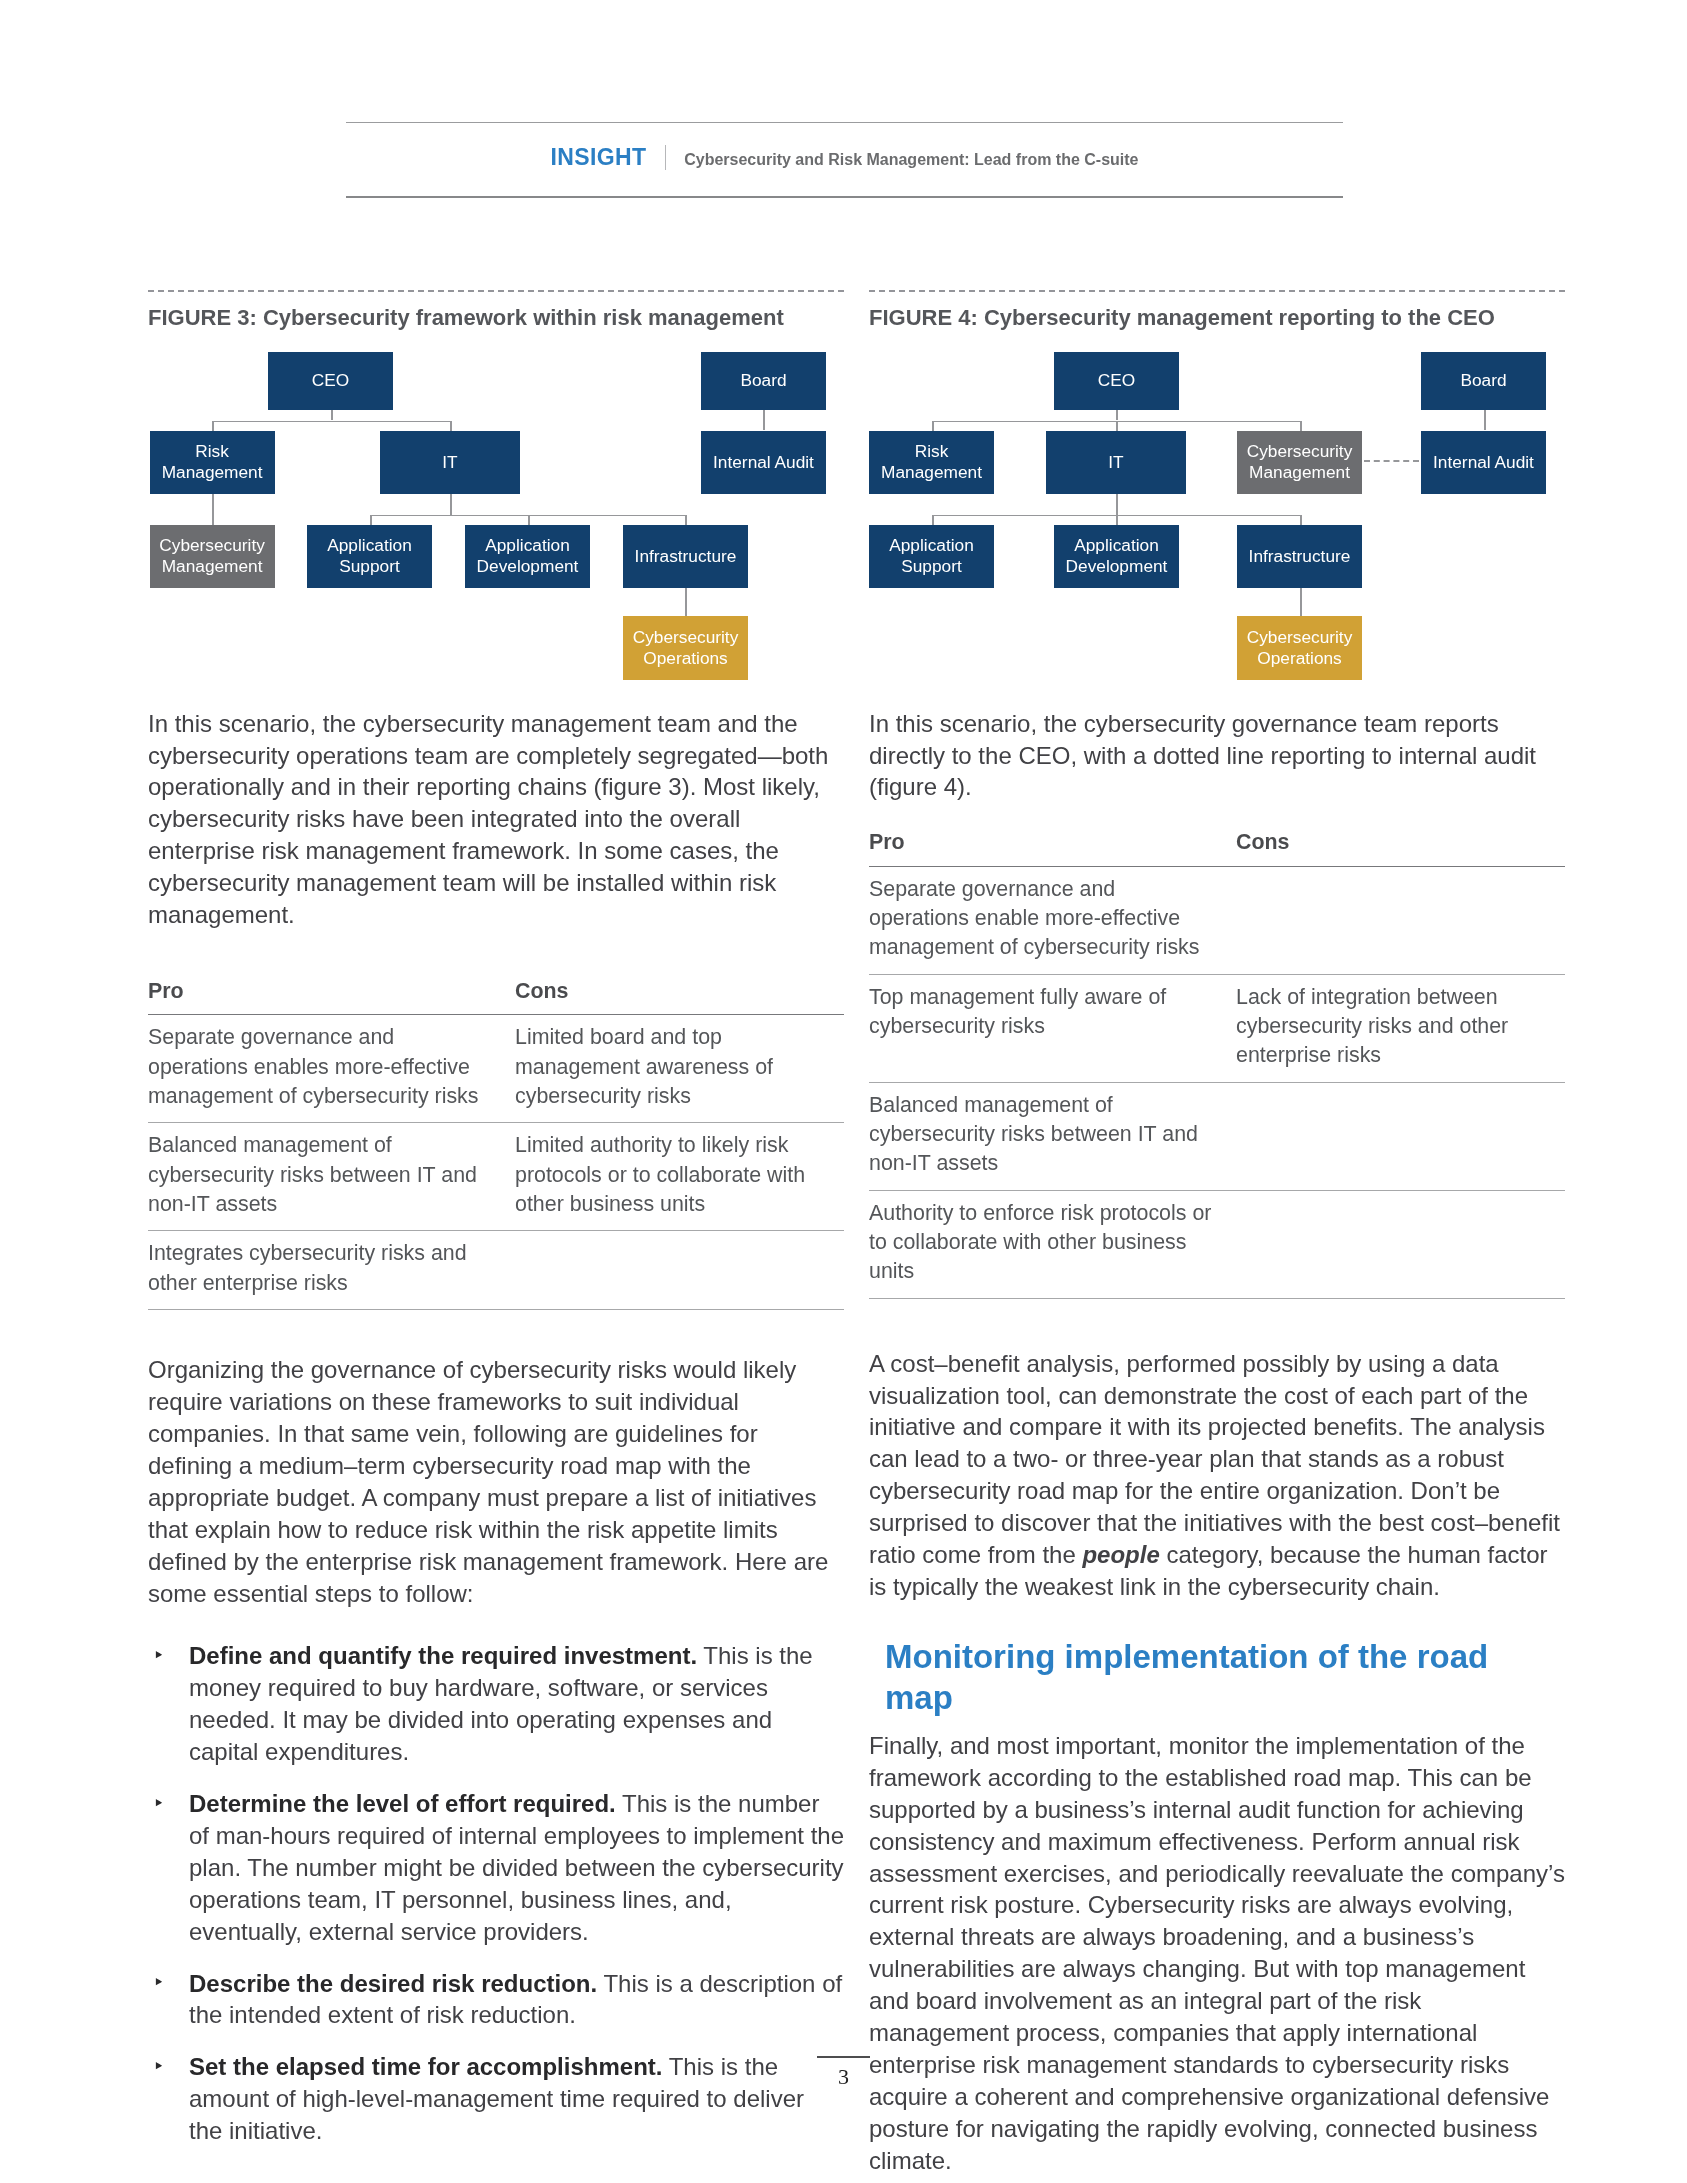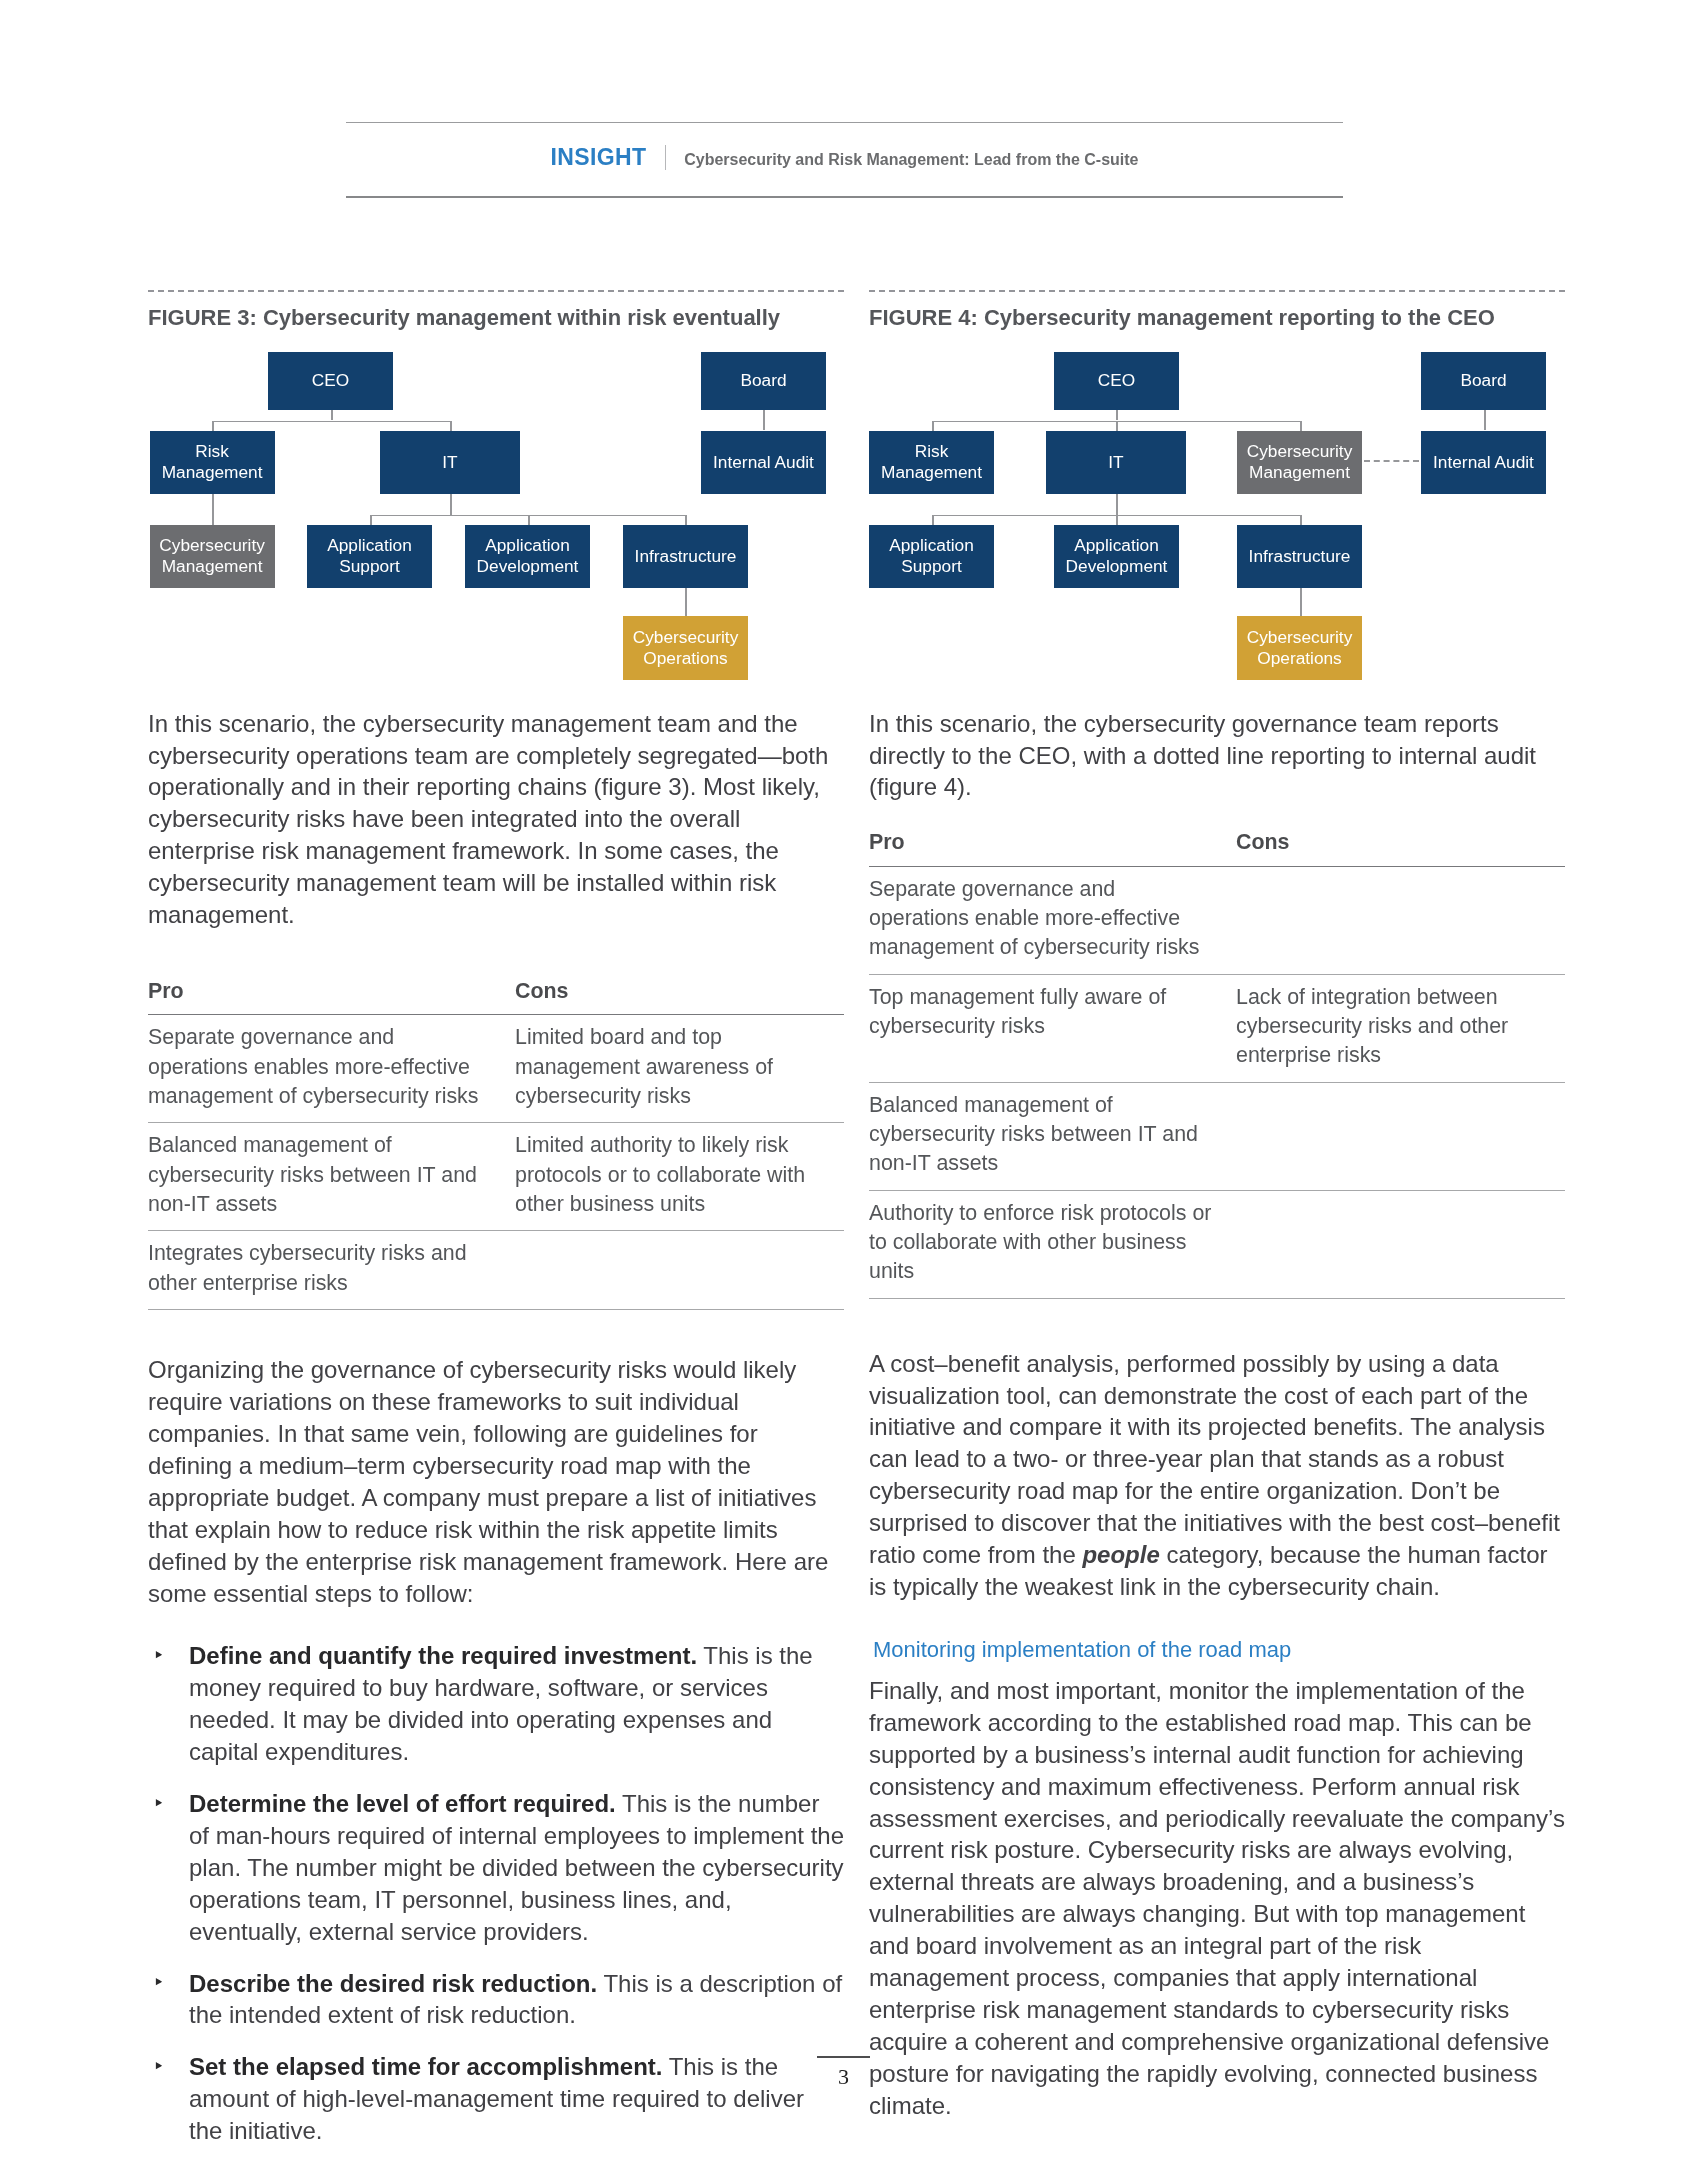--- a/index.html
+++ b/index.html
@@ -43,40 +43,40 @@
   .pc-row:last-child{border-bottom:1.6px solid #a7a8aa;}
   .pc-pro{width:367px;padding-right:21.4px;box-sizing:border-box;}
   .pc-cons{flex:1;}
 
   
   .bullets{margin:31px 0 0;padding:0;list-style:none;}
   .bullets li{position:relative;padding-left:41px;margin-bottom:20px;font-size:24px;line-height:1.33;}
   .bullets .tri{position:absolute;left:5px;top:2.5px;color:#2a2a2c;font-size:19px;}
   .bullets .lead{font-weight:bold;color:#28282a;}
 
-  .subhead{color:#2b7fc4;font-weight:normal;font-size:22px;margin:33px 4px 0;line-height:1.25;}
+  .subhead{color:#2b7fc4;font-weight:bold;font-size:33px;margin:33px 16px 0;line-height:1.25;}
   .ital{font-weight:bold;font-style:italic;}
 
   
   .footer{position:absolute;left:0;top:2056px;width:1687px;text-align:center;}
   .footer .rule{width:53px;height:1.6px;background:#4d4d4f;margin:0 auto;}
   .footer .pn{font-family:"Liberation Serif","DejaVu Serif",serif;font-size:22px;color:#222;margin-top:6.6px;}
 </style>
 </head>
 <body>
 
 <div class="page">
 
   <div class="hdr">
     <span class="brand">INSIGHT</span><span class="vbar"></span><span class="title">Cybersecurity and Risk Management: Lead from the C-suite</span>
   </div>
 
   <div class="col col-left">
     <div class="fig-dash"></div>
-    <p class="fig-title">FIGURE 3: Cybersecurity management within risk eventually</p>
+    <p class="fig-title">FIGURE 3: Cybersecurity framework within risk management</p>
 
     <div class="chart">
 
       <div class="cn vl" style="left:183px;top:66px;height:10.7px;"></div>
       <div class="cn hl" style="left:64px;top:77px;width:239px;"></div>
       <div class="cn vl" style="left:64px;top:77px;height:10px;"></div>
       <div class="cn vl" style="left:302px;top:77px;height:10px;"></div>
       <div class="cn vl" style="left:615px;top:66px;height:20.6px;"></div>
       <div class="cn vl" style="left:64px;top:149px;height:32px;"></div>
       <div class="cn vl" style="left:302px;top:149px;height:22px;"></div>

